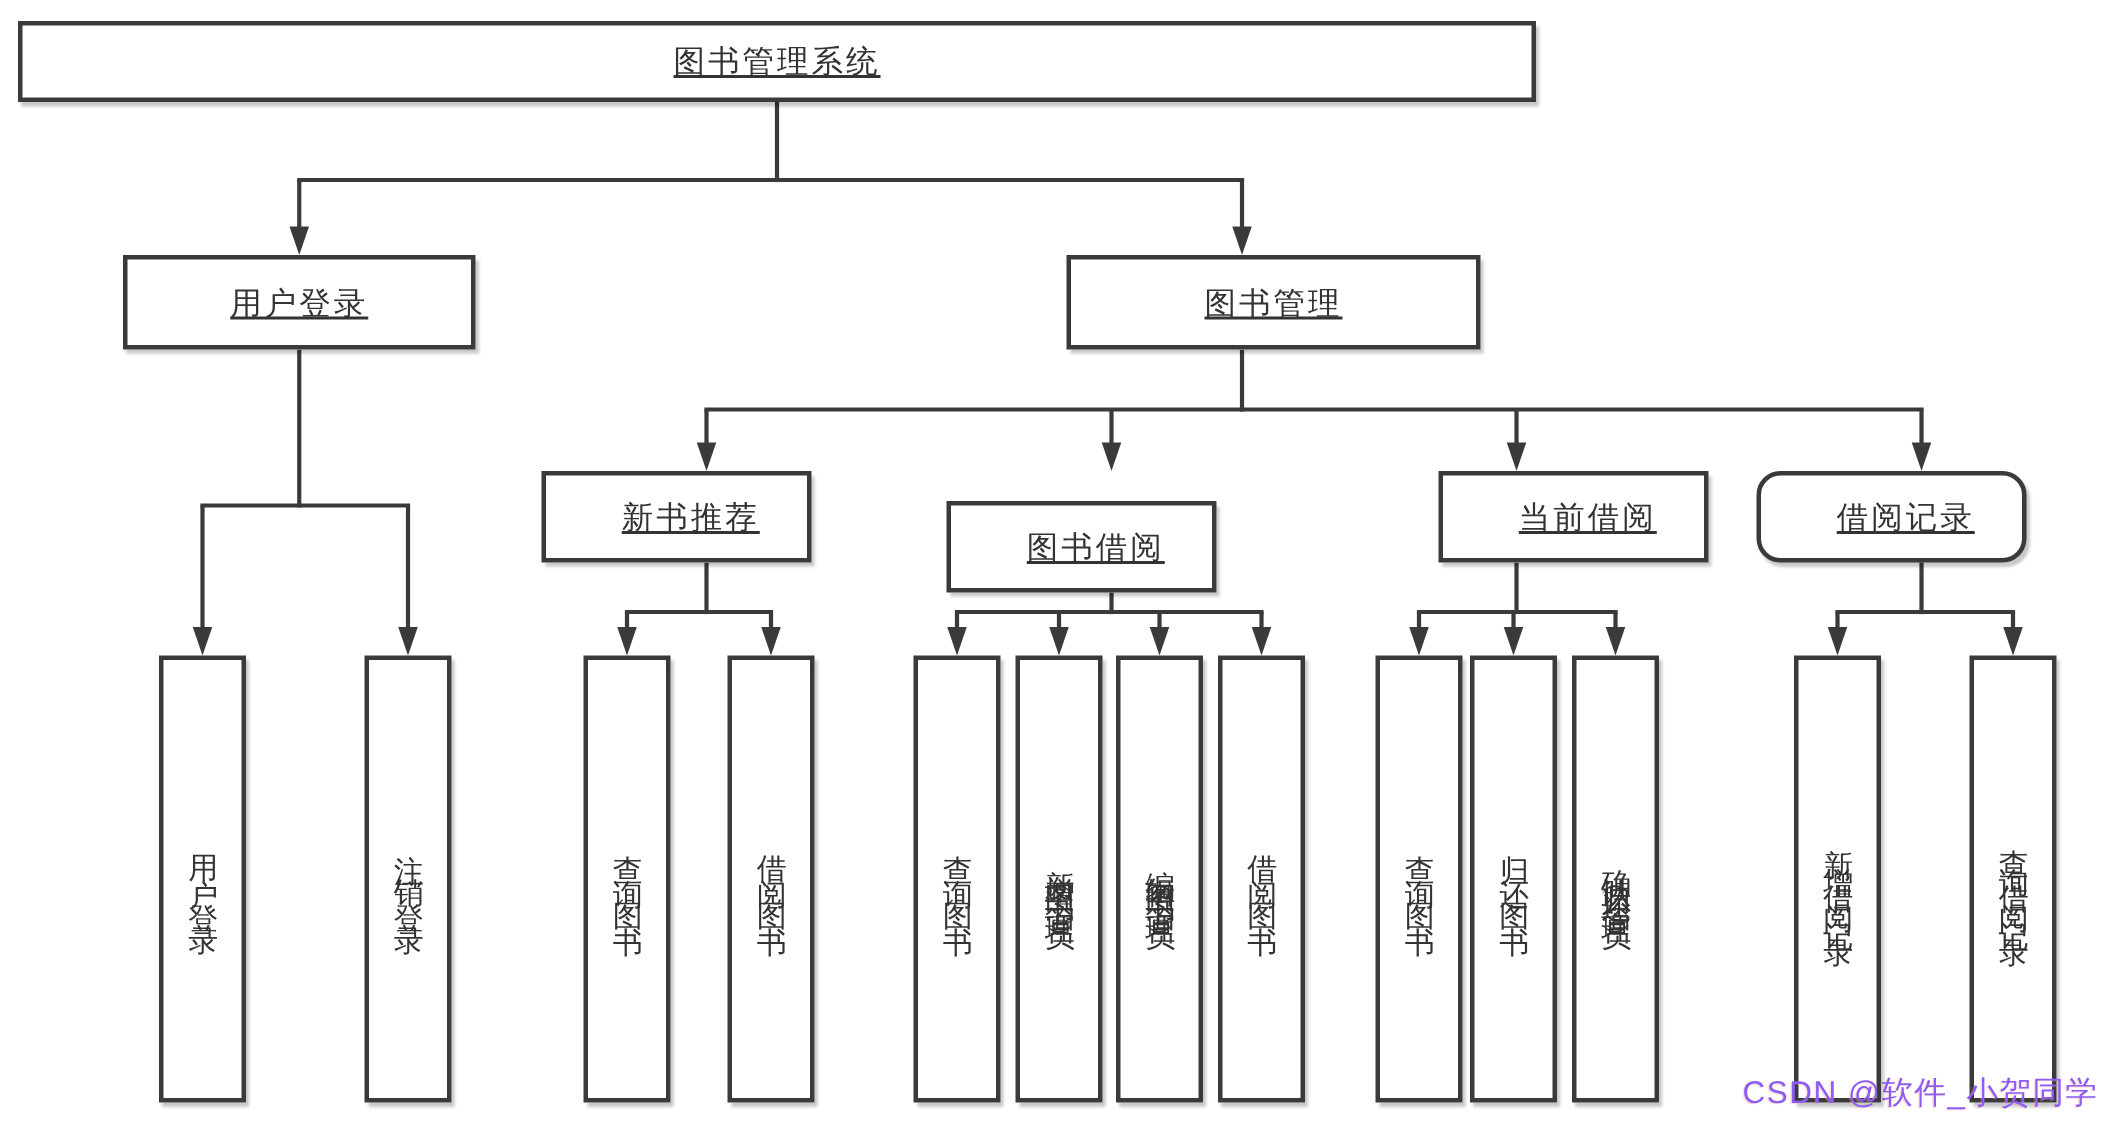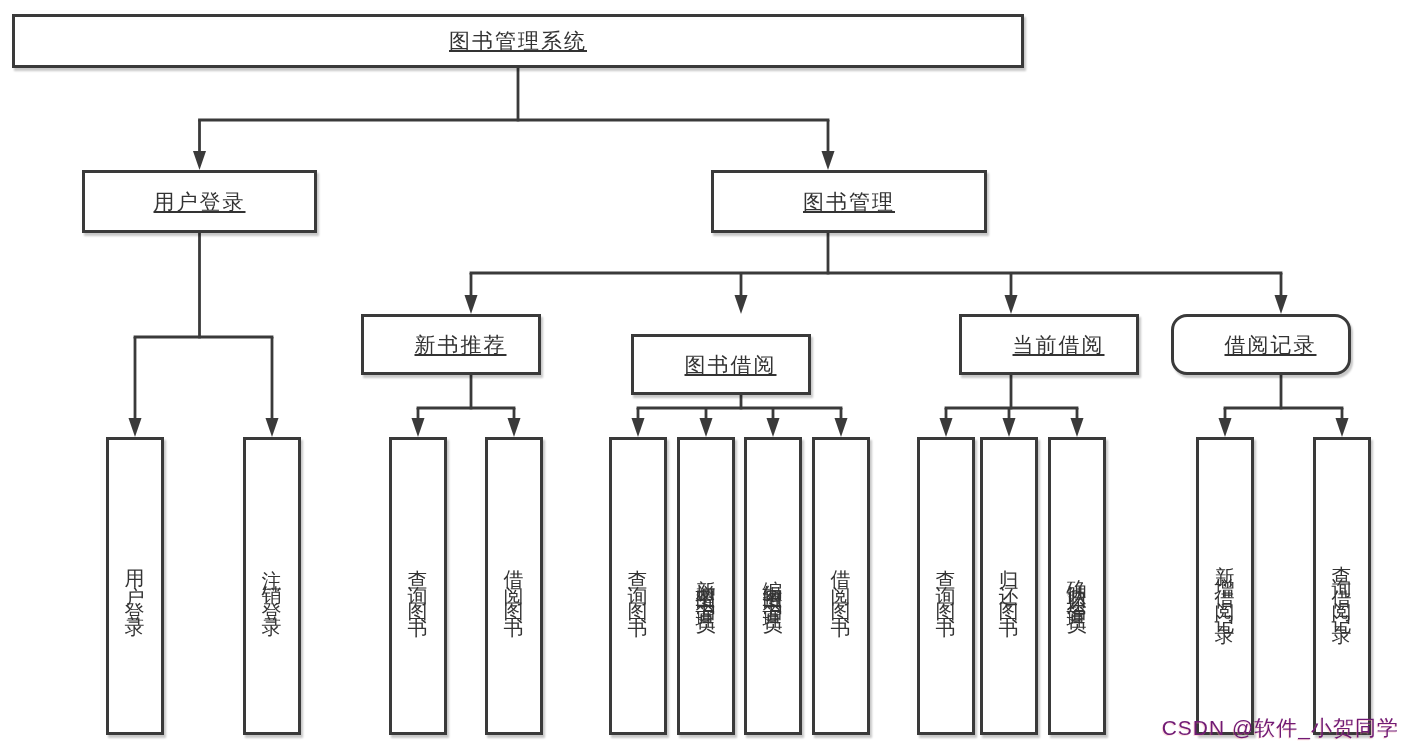--- a/index.html
+++ b/index.html
@@ -30,21 +30,21 @@
   .ls-a span{letter-spacing:16px;}
   .ls-b span{letter-spacing:12px;}
   .ls-c span{letter-spacing:5px;}
   .lf1{left:106px;} .lf2{left:243px;}
   .lf3{left:389px;} .lf4{left:485px;}
   .lf5{left:609px;} .lf6{left:677px;} .lf7{left:744px;} .lf8{left:812px;}
   .lf9{left:917px;} .lf10{left:980px;} .lf11{left:1048px;}
   .lf12{left:1196px;} .lf13{left:1313px;}
   .watermark{
     position:absolute;right:6px;bottom:5px;z-index:5;
-    font-size:21px;letter-spacing:1px;color:#701a75;
+    font-size:21px;letter-spacing:1px;color:#8b5cf6;
     text-shadow:-1px 1px 0 rgba(255,160,160,0.35);
     white-space:nowrap;
   }
 </style>
 </head>
 <body>
 
 <div class="stage">
 
   <svg class="wires" width="1405" height="747" viewBox="0 0 1405 747" stroke="#3a3a3a" stroke-width="2.8" fill="none">

